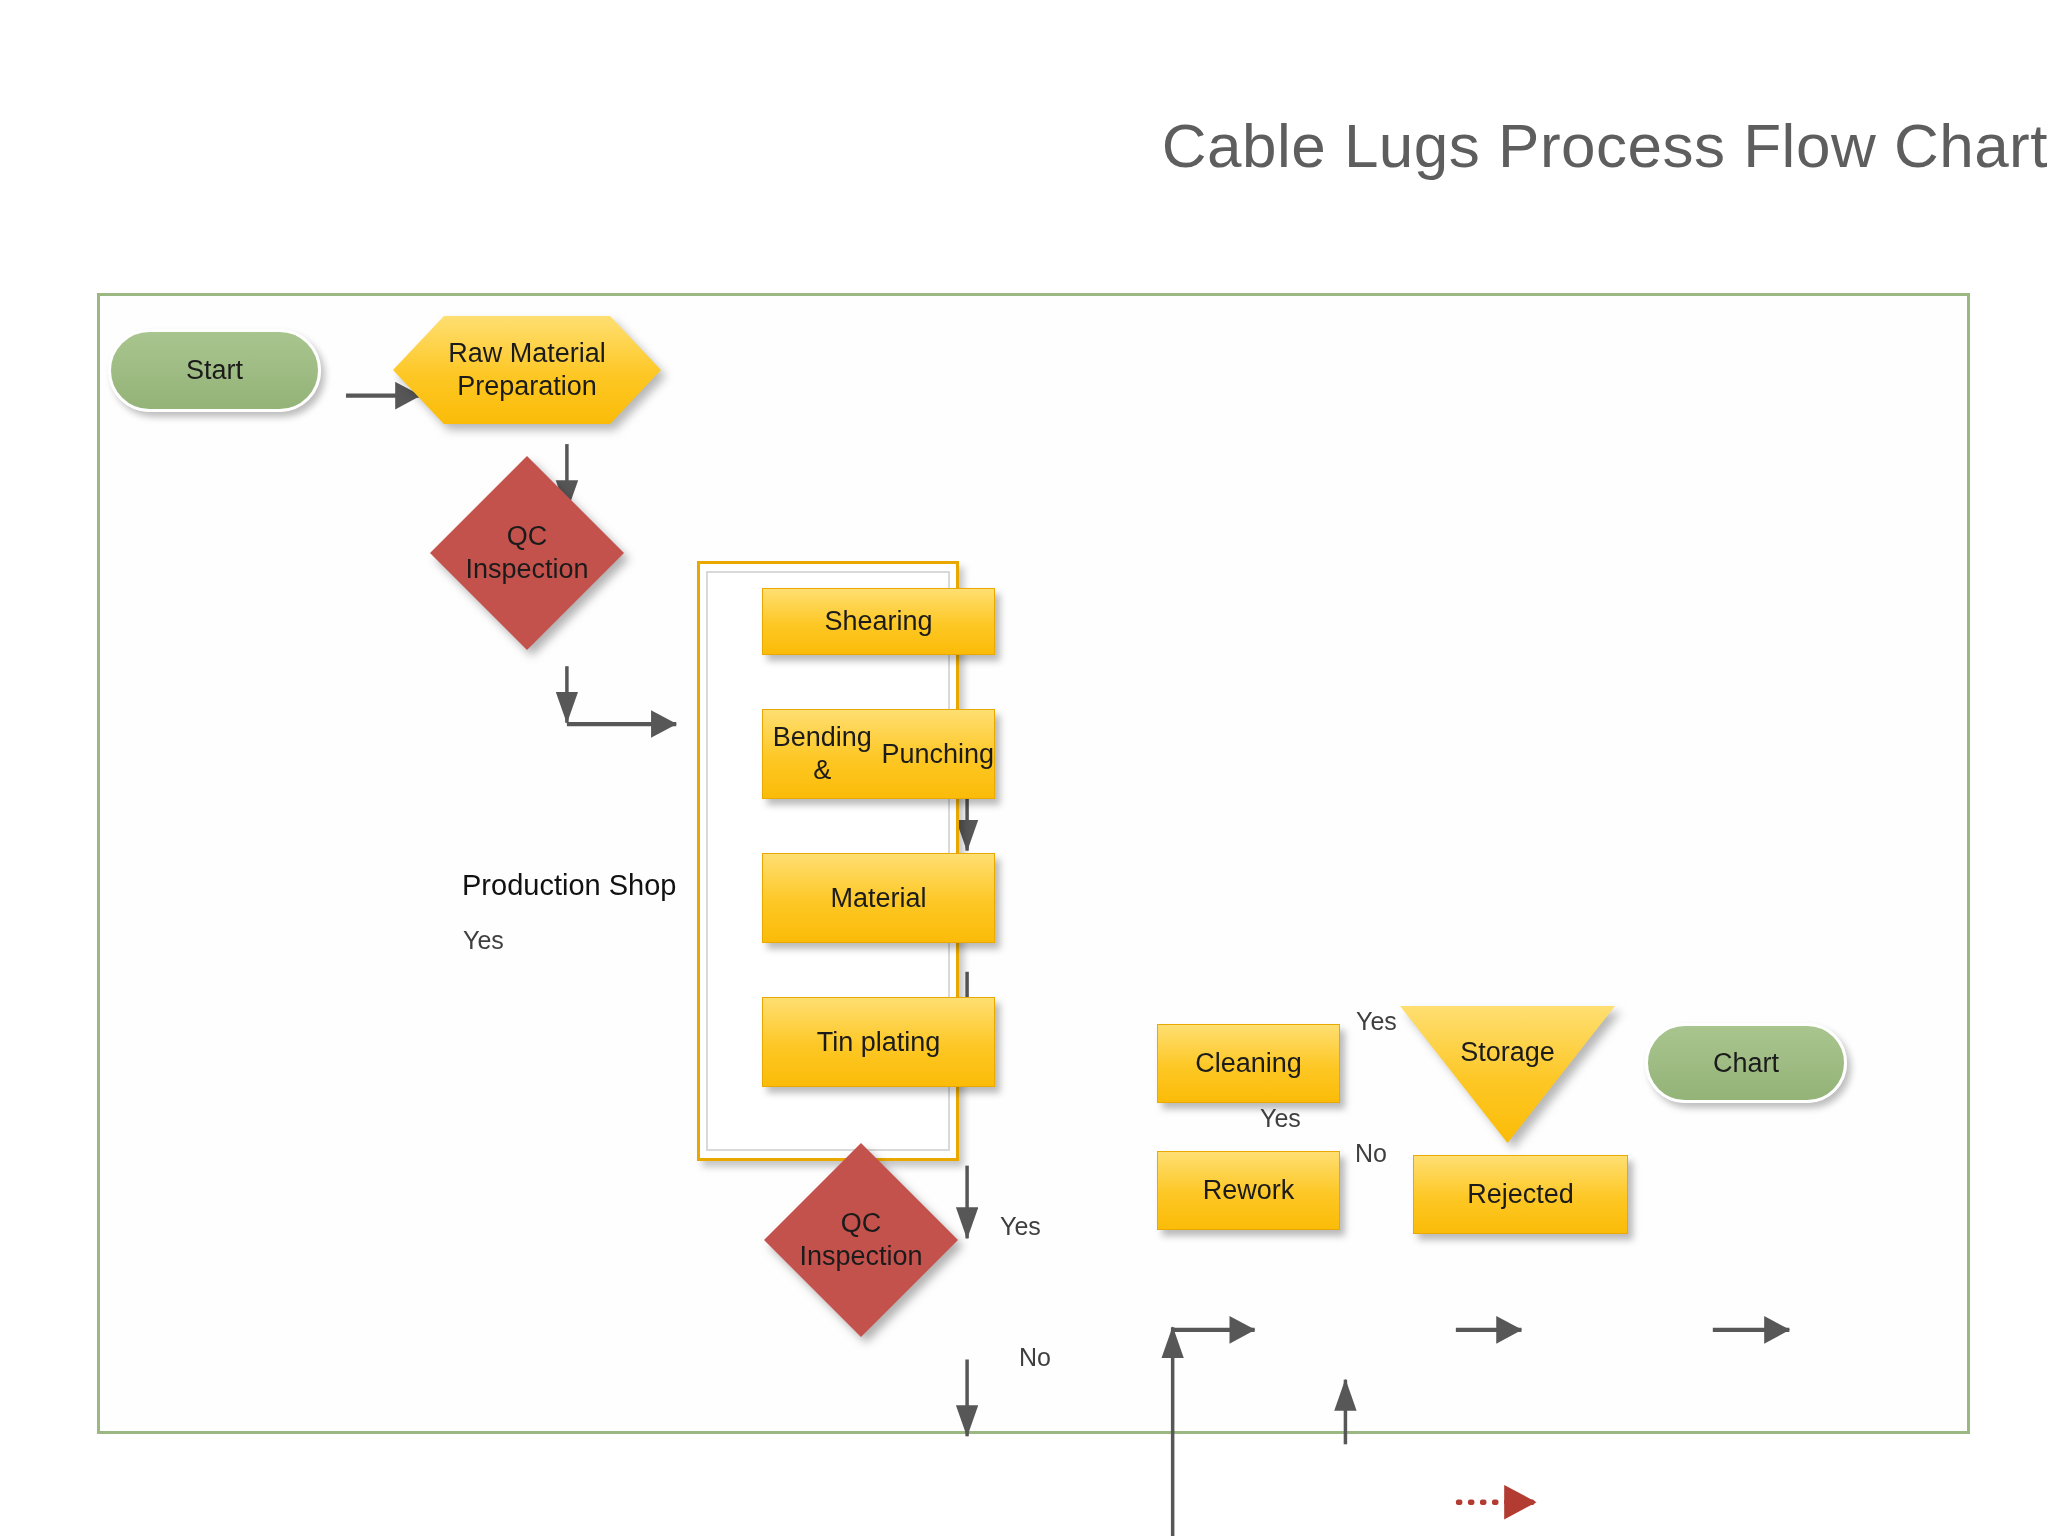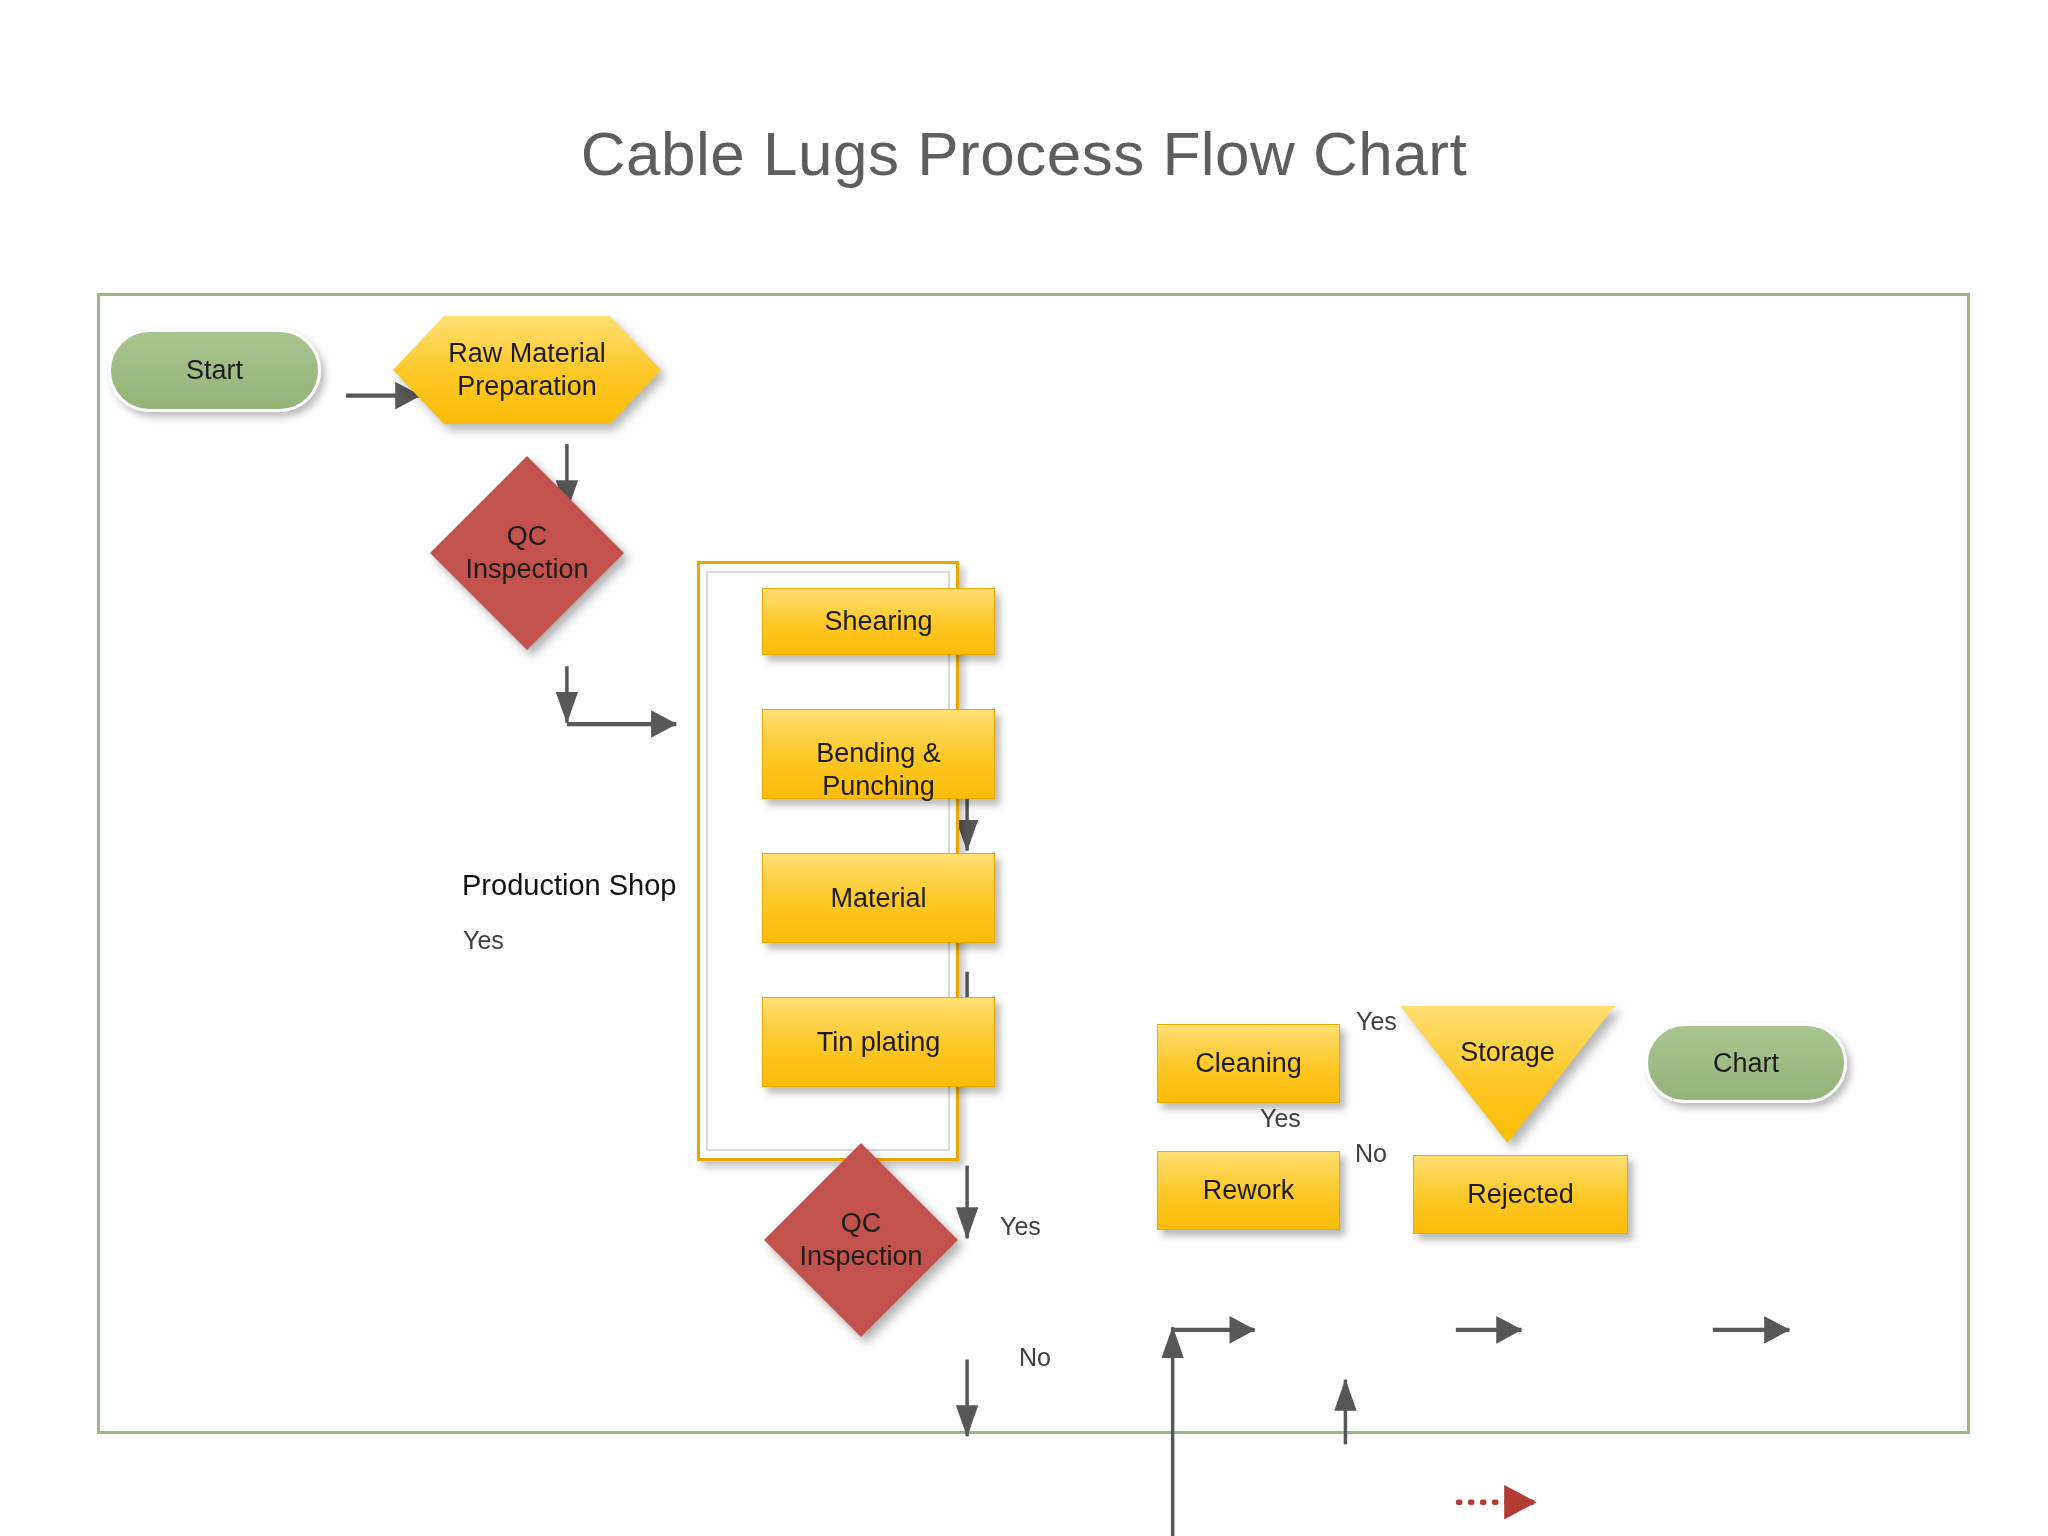--- a/index.html
+++ b/index.html
@@ -5,27 +5,26 @@
   html,body{margin:0;padding:0;background:#ffffff;}
   body{
     width:2048px;height:1536px;
     font-family:"Liberation Sans", sans-serif;
     overflow:hidden;
     position:relative;
   }
   #chart-title{
     position:absolute;
     top:110px;left:0;width:2048px;
-    text-align:center;
+    text-align:right;
     font-size:62px;
     font-weight:400;
     color:#5e5e5e;
     letter-spacing:0.5px;
     font-family:"Liberation Sans", sans-serif;
-    margin-top:8px;
   }
   #canvas{
     position:absolute;
     left:97px;top:293px;
     width:1873px;height:1141px;
     border:3px solid #9cb882;
     background:#fefefe;
     box-sizing:border-box;
   }
   .node{position:absolute;box-sizing:border-box;}
@@ -176,21 +175,21 @@
         <span>Inspection</span>
       </div>
     </div>
   </div>
 
   <div class="node proc" style="left:662px;top:292px;width:233px;height:67px;">
     <div class="label-text">Shearing</div>
   </div>
 
   <div class="node proc" style="left:662px;top:413px;width:233px;height:90px;">
-    <div class="label-text" style="flex-direction:column;margin-top:16px;">
+    <div class="label-text" style="flex-direction:row;">
       <span>Bending &amp;</span>
       <span>Punching</span>
     </div>
   </div>
 
   <div class="node proc" style="left:662px;top:557px;width:233px;height:90px;">
     <div class="label-text">Material</div>
   </div>
 
   <div class="node proc" style="left:662px;top:701px;width:233px;height:90px;">

